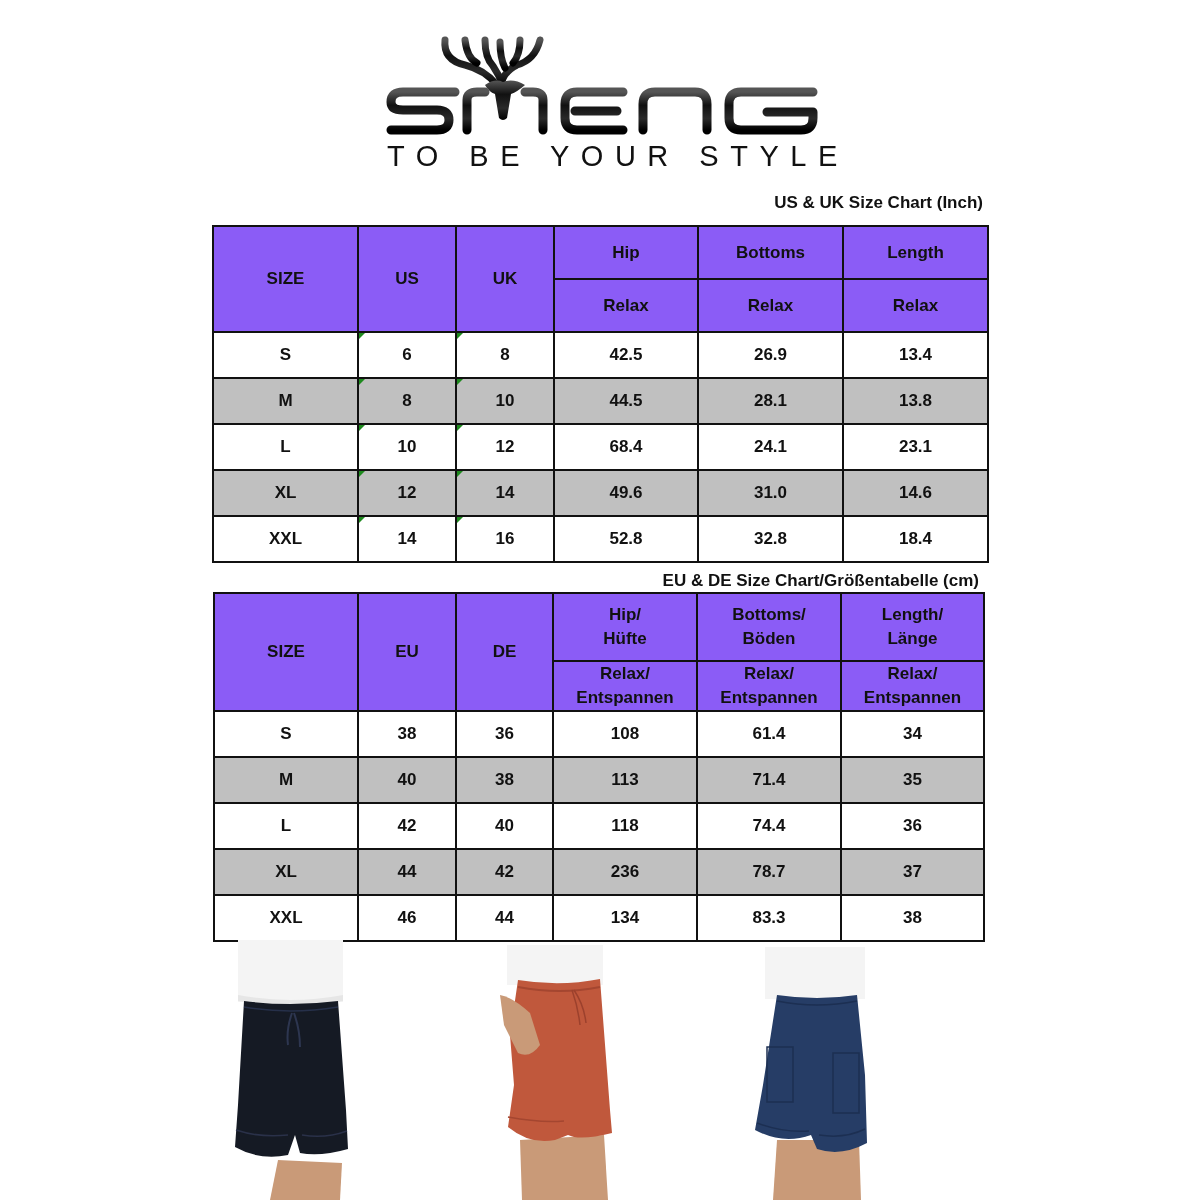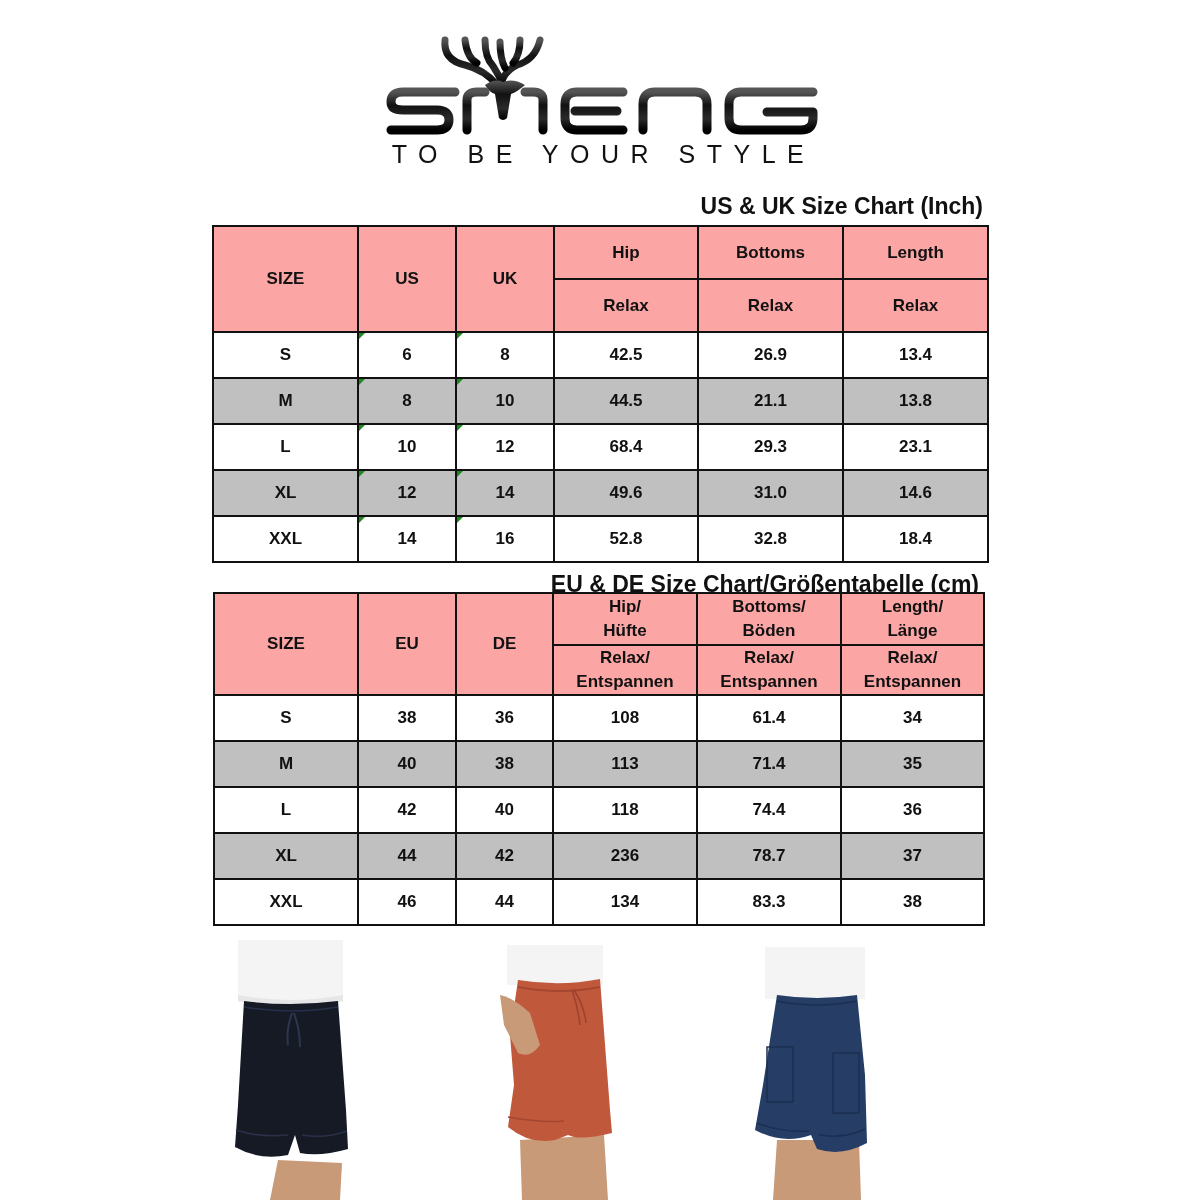--- a/index.html
+++ b/index.html
@@ -4,53 +4,53 @@
 <style>
   * { box-sizing: border-box; margin: 0; padding: 0; }
   html, body { width: 1200px; height: 1200px; background: #ffffff; overflow: hidden; }
   body { position: relative; font-family: "Liberation Sans", sans-serif; color: #111; }
 
   
   .logo { position: absolute; left: 385px; top: 30px; width: 435px; height: 140px; }
   .logo svg { display: block; }
   .tagline {
     position: absolute; left: 385px; top: 140px; width: 435px;
-    font-family: "Liberation Sans", sans-serif; font-size: 25px; letter-spacing: 11.5px;
-    color: #111; white-space: nowrap; text-align: center; padding-left: 2px;
+    font-family: "Liberation Sans", sans-serif; font-size: 29px; letter-spacing: 11.5px;
+    color: #111; white-space: nowrap; text-align: right; padding-left: 2px;
   }
 
   
   .caption {
-    position: absolute; font-weight: bold; font-size: 23px; color: #111;
+    position: absolute; font-weight: bold; font-size: 17px; color: #111;
     white-space: nowrap;
   }
   .caption.us { right: 217px; top: 193px; }
   .caption.eu { right: 221px; top: 571px; }
 
   
   table.size-table {
     position: absolute; border-collapse: collapse; table-layout: fixed;
     border: 2px solid #111;
   }
   table.size-table td, table.size-table th {
     border: 2px solid #111; text-align: center; vertical-align: middle;
     font-weight: bold; font-size: 17px; color: #111;
   }
-  table.size-table th { background: #fca5a5; font-weight: bold; }
+  table.size-table th { background: #8b5cf6; font-weight: bold; }
   table.size-table tr.shaded td { background: #c0c0c0; }
   table.size-table tr.plain td { background: #ffffff; }
 
   table.us { left: 212px; top: 225px; width: 775px; }
   table.us tr.h1 th { height: 53px; }
   table.us tr.h2 th { height: 53px; margin-left: 39px; }
   table.us tr.body td { height: 46px; }
 
   table.eu { left: 213px; top: 592px; width: 770px; }
   table.eu th { line-height: 24px; }
-  table.eu tr.h1 th { height: 52px; }
+  table.eu tr.h1 th { height: 68px; }
   table.eu tr.h2 th { height: 38px; }
   table.eu tr.body td { height: 46px; }
 
   
   td.mark { position: relative; }
   td.mark::before {
     content: ""; position: absolute; left: 0; top: 0; width: 0; height: 0;
     border-top: 6px solid #1e8a1e; border-right: 6px solid transparent;
   }
 
@@ -126,29 +126,29 @@
     <td class="mark">8</td>
     <td>42.5</td>
     <td>26.9</td>
     <td>13.4</td>
   </tr>
   <tr class="body shaded">
     <td>M</td>
     <td class="mark">8</td>
     <td class="mark">10</td>
     <td>44.5</td>
-    <td>21.1</td>
+    <td>28.1</td>
     <td>13.8</td>
   </tr>
   <tr class="body plain">
     <td>L</td>
     <td class="mark">10</td>
     <td class="mark">12</td>
     <td>68.4</td>
-    <td>29.3</td>
+    <td>24.1</td>
     <td>23.1</td>
   </tr>
   <tr class="body shaded">
     <td>XL</td>
     <td class="mark">12</td>
     <td class="mark">14</td>
     <td>49.6</td>
     <td>31.0</td>
     <td>14.6</td>
   </tr>

